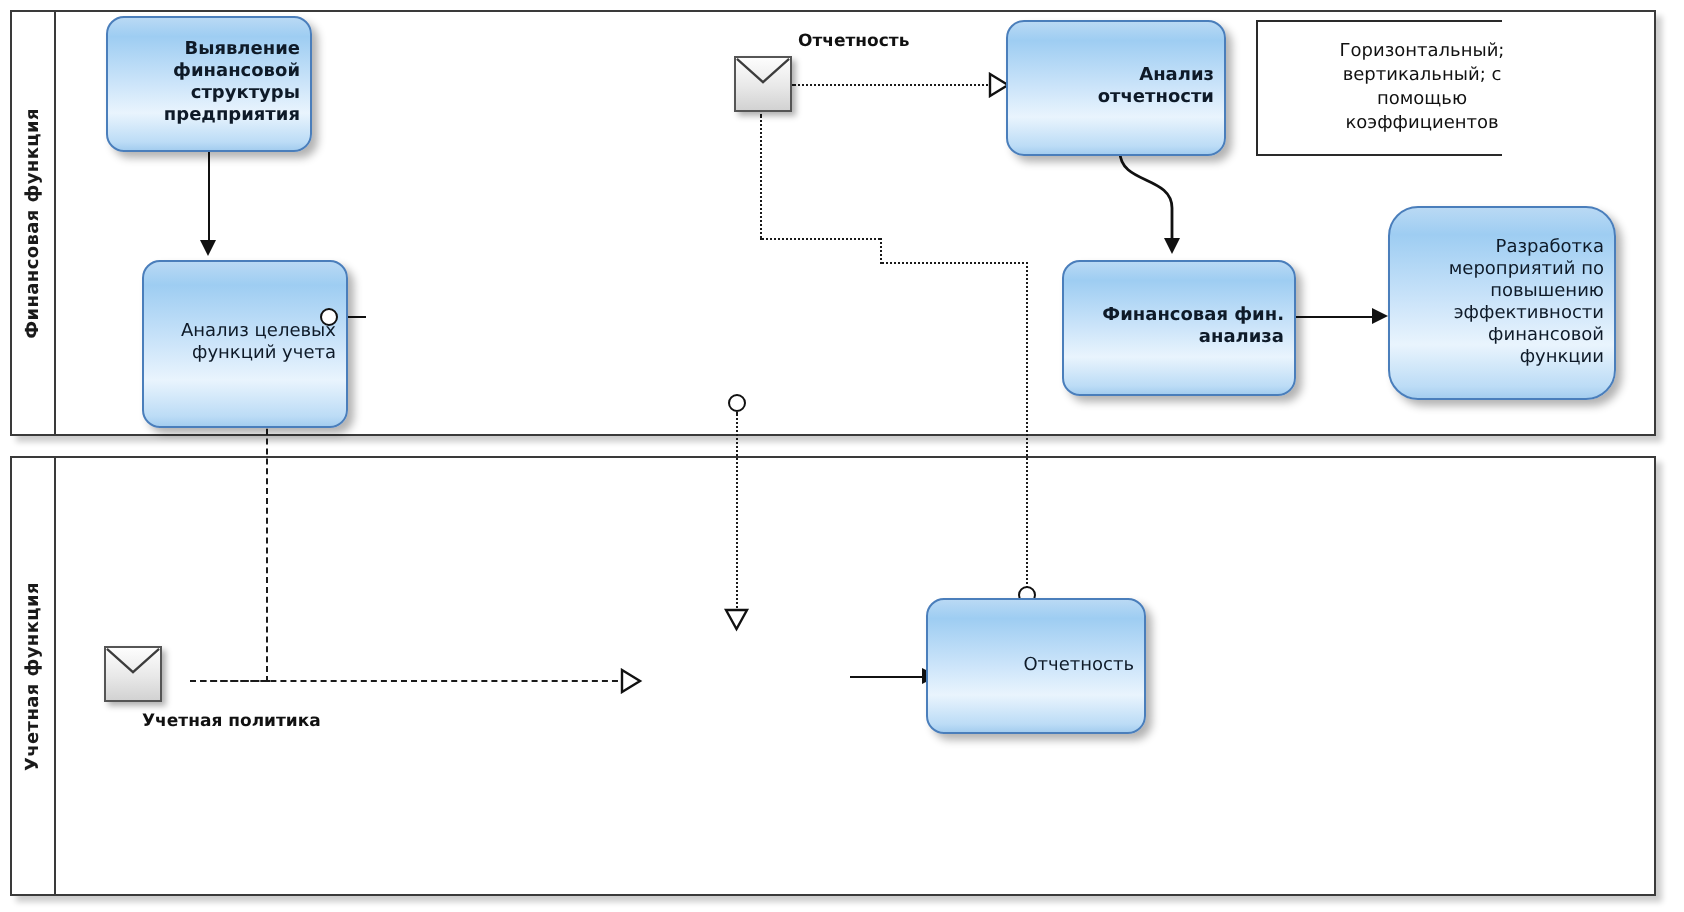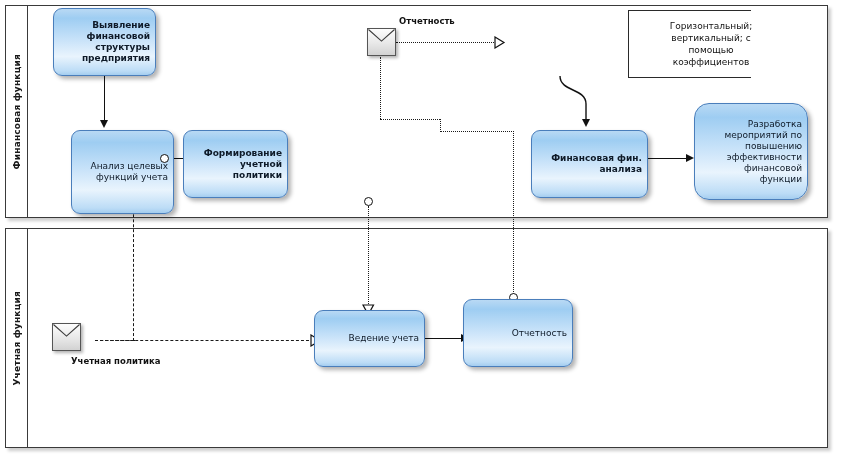--- a/index.html
+++ b/index.html
@@ -235,44 +235,40 @@
 финансовой
 структуры
 предприятия</div>
   </div>
 
   <div class="task" style="left:71px; top:130px; width:103px; height:84px;">
     <div class="task-inner">Анализ целевых
 функций учета</div>
   </div>
 
-  <div class="task bold" style="left:183px; top:130px; width:105px; height:68px;">
-    <div class="task-inner">Формирование
-учетной политики</div>
-  </div>
-
-
+
+
+  <div class="task bold" style="left:503px; top:10px; width:110px; height:68px;">
+    <div class="task-inner">Анализ отчетности</div>
+  </div>
 
   <div class="task bold" style="left:531px; top:130px; width:117px; height:68px;">
     <div class="task-inner">Финансовая фин.
 анализа</div>
   </div>
 
   <div class="task" style="left:694px; top:103px; width:114px; height:97px;border-radius:15px;">
     <div class="task-inner">Разработка
 мероприятий по
 повышению
 эффективности
 финансовой
 функции</div>
   </div>
 
-  <div class="task" style="left:314px; top:310px; width:111px; height:57px;">
-    <div class="task-inner">Ведение учета</div>
-  </div>
 
   <div class="task" style="left:463px; top:299px; width:110px; height:68px;">
     <div class="task-inner">Отчетность</div>
   </div>
 
   <div class="circle-ev" style="left:160px; top:154px; width:9px; height:9px;"></div>
 
   <div class="envelope" style="left:367px; top:28px; width:29px; height:28px;">
     <svg viewBox="0 0 29 28" preserveAspectRatio="none">
       <path d="M0.5,0.5 L14.5,13 L28.5,0.5" fill="none" stroke="#3c3c3c" stroke-width="1.2"></path>

